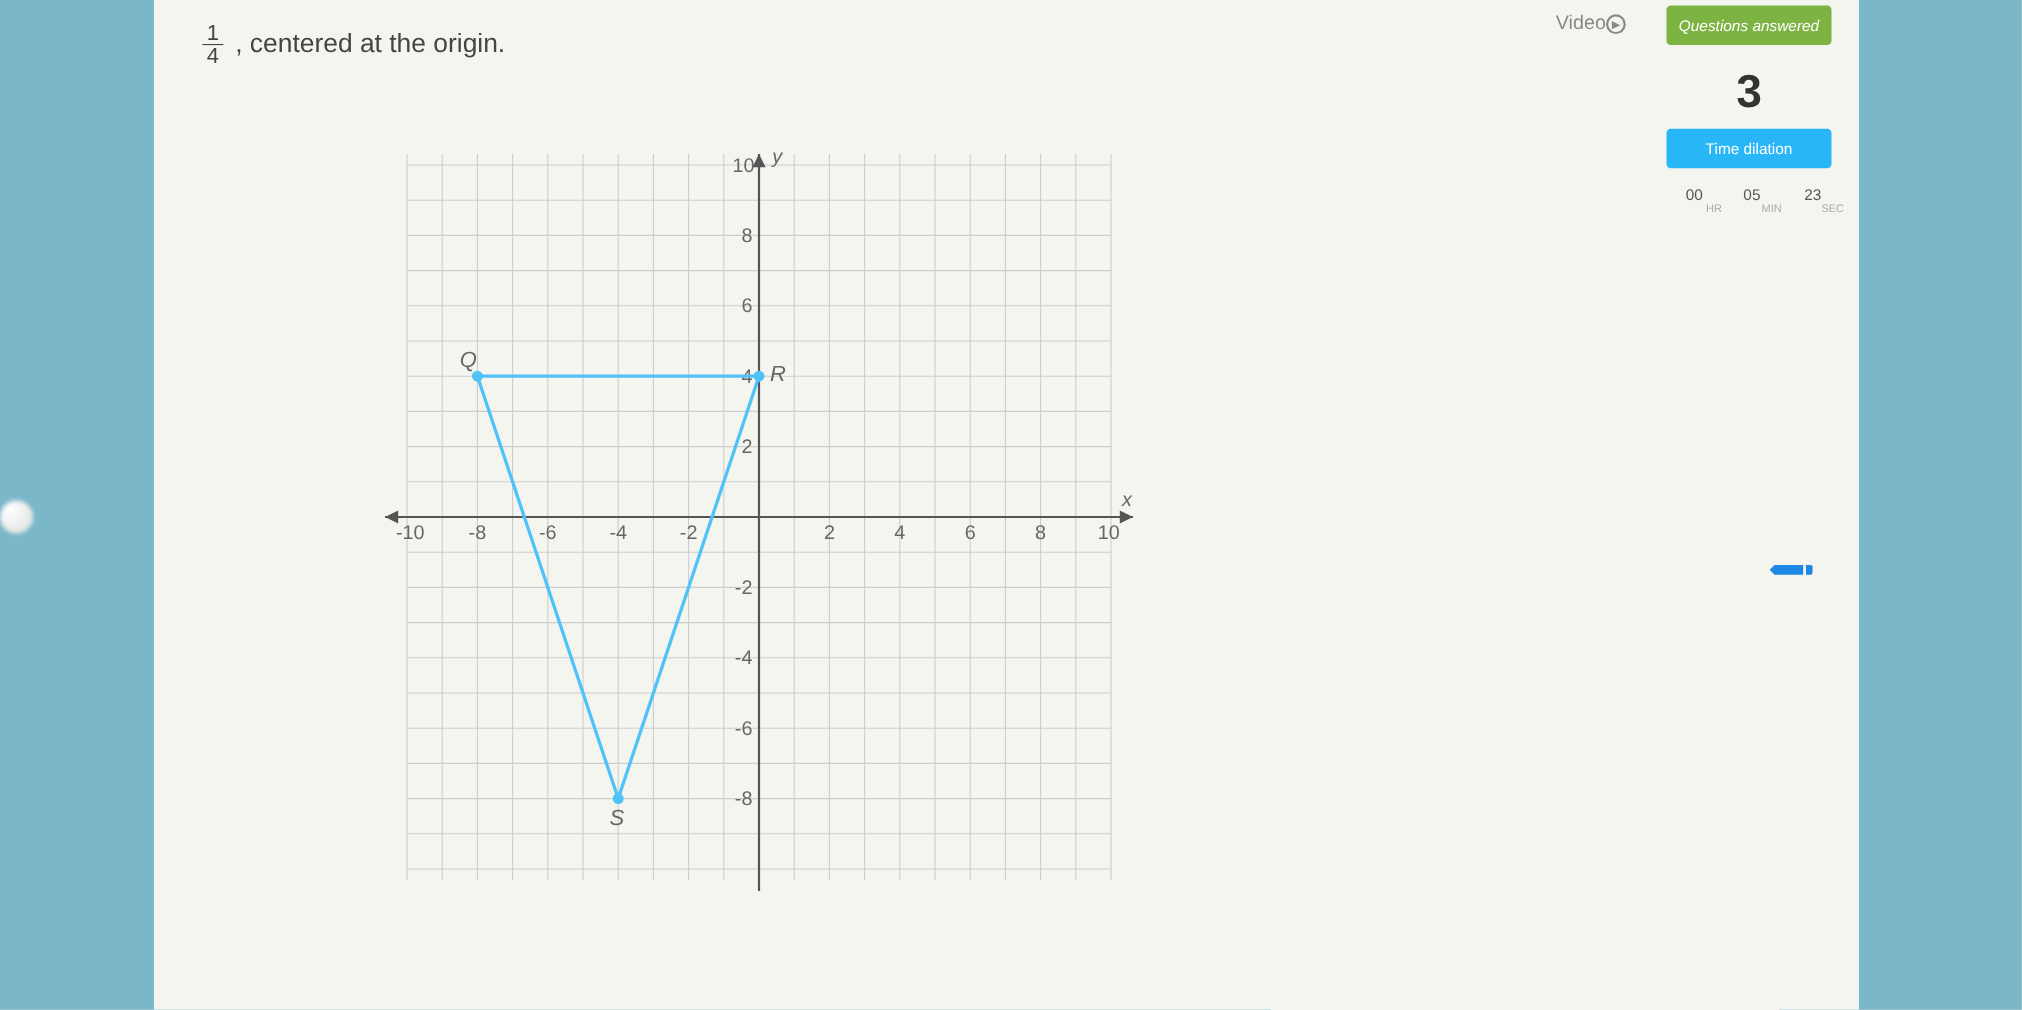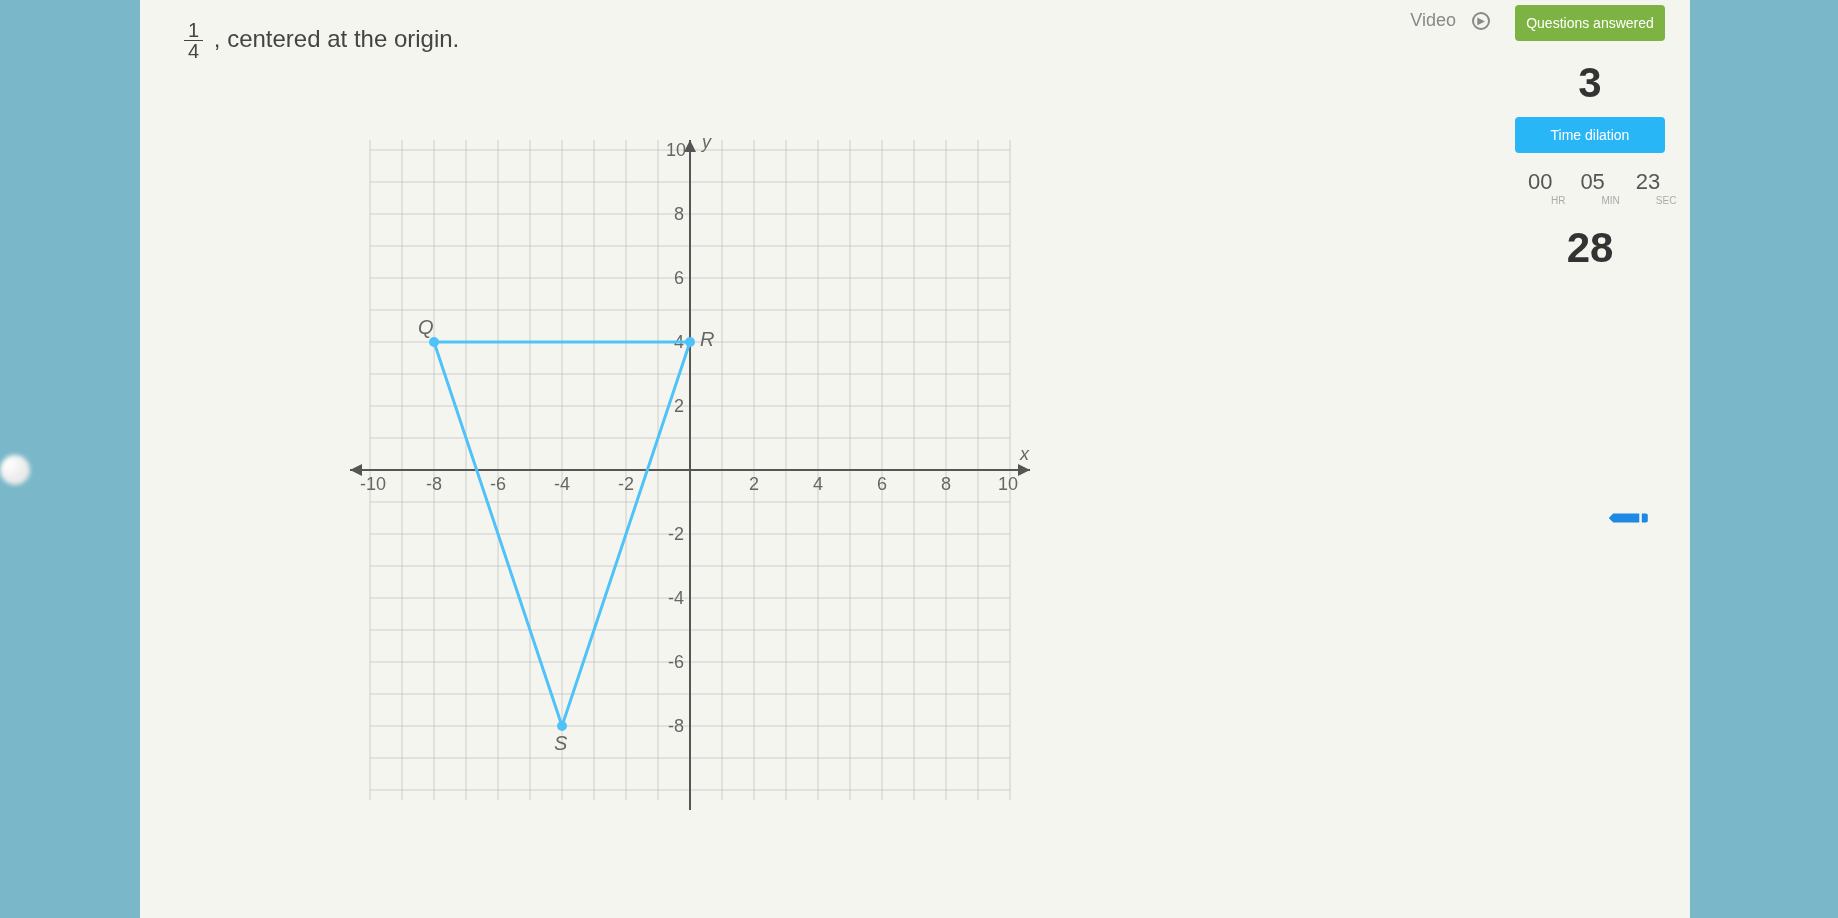--- a/index.html
+++ b/index.html
@@ -43,26 +43,26 @@
       border-bottom: 1px solid #444;
       padding: 0 4px;
     }
     .fraction .den {
       display: block;
       padding: 0 4px;
     }
     .video-link {
       position: absolute;
       top: 10px;
-      right: 200px;
+      right: 212px;
       color: #888;
       font-size: 18px;
       display: flex;
-      align-items: center;
-      gap: 16px;
+      align-items: flex-end;
+      gap: 0;
     }
     .play-icon {
       width: 18px;
       height: 18px;
       border: 2px solid #888;
       border-radius: 50%;
       display: inline-flex;
       align-items: center;
       justify-content: center;
       font-size: 10px;
@@ -77,20 +77,21 @@
       text-align: center;
       margin-bottom: 8px;
       border-radius: 4px;
       padding: 6px;
     }
     .badge-green {
       background: #7cb342;
       color: white;
       font-size: 14px;
       padding: 10px;
+      font-style: italic;
     }
     .badge-value {
       font-size: 42px;
       font-weight: bold;
       color: #333;
       text-align: center;
       padding: 10px 0;
     }
     .badge-blue {
       background: #29b6f6;
@@ -101,21 +102,21 @@
     .time-display {
       display: flex;
       justify-content: space-around;
       padding: 8px 0;
       color: #666;
     }
     .time-col {
       text-align: center;
     }
     .time-num {
-      font-size: 22px;
+      font-size: 14px;
       color: #555;
     }
     .time-label {
       font-size: 10px;
       color: #aaa;
       margin-left: 36px;
     }
     .badge-orange {
       background: #e65100;
       color: white;
@@ -294,20 +295,19 @@
       <div class="time-col">
         <div class="time-num">05</div>
         <div class="time-label">MIN</div>
       </div>
       <div class="time-col">
         <div class="time-num">23</div>
         <div class="time-label">SEC</div>
       </div>
     </div>
 
-    <div class="badge-value">28</div>
   </div>
 
   <svg class="pencil-icon" viewBox="0 0 24 24">
     <path d="M3 17.25V21h3.75L17.81 9.94l-3.75-3.75L3 17.25zM20.71 7.04c.39-.39.39-1.02 0-1.41l-2.34-2.34c-.39-.39-1.02-.39-1.41 0l-1.83 1.83 3.75 3.75 1.83-1.83z" fill="#1e88e5"></path>
   </svg>
 
 </div>
 
 </body></html>

